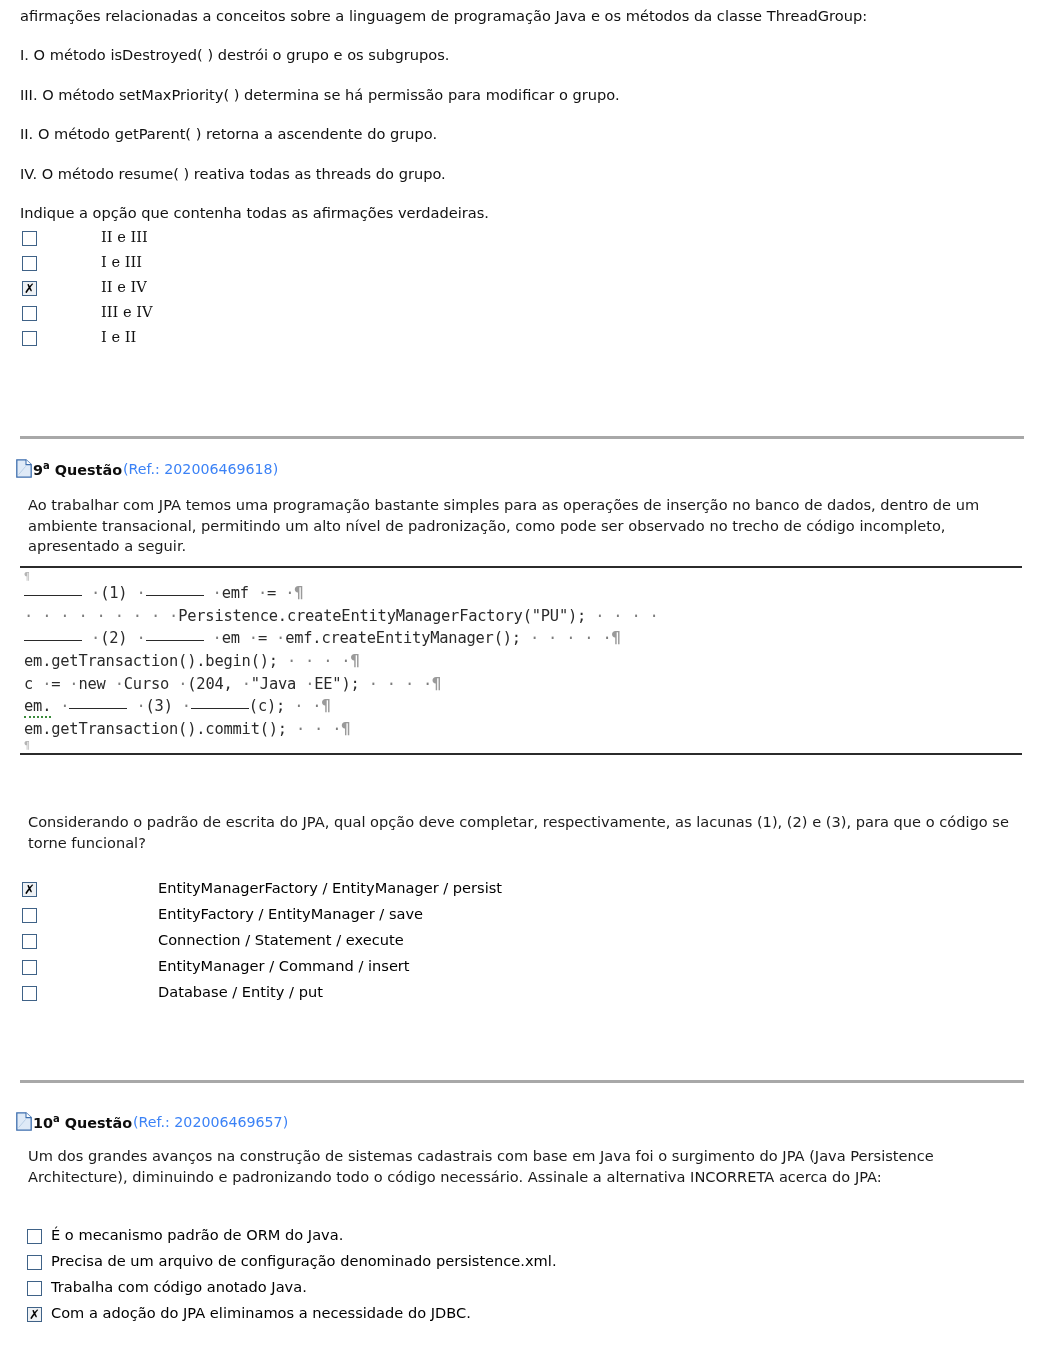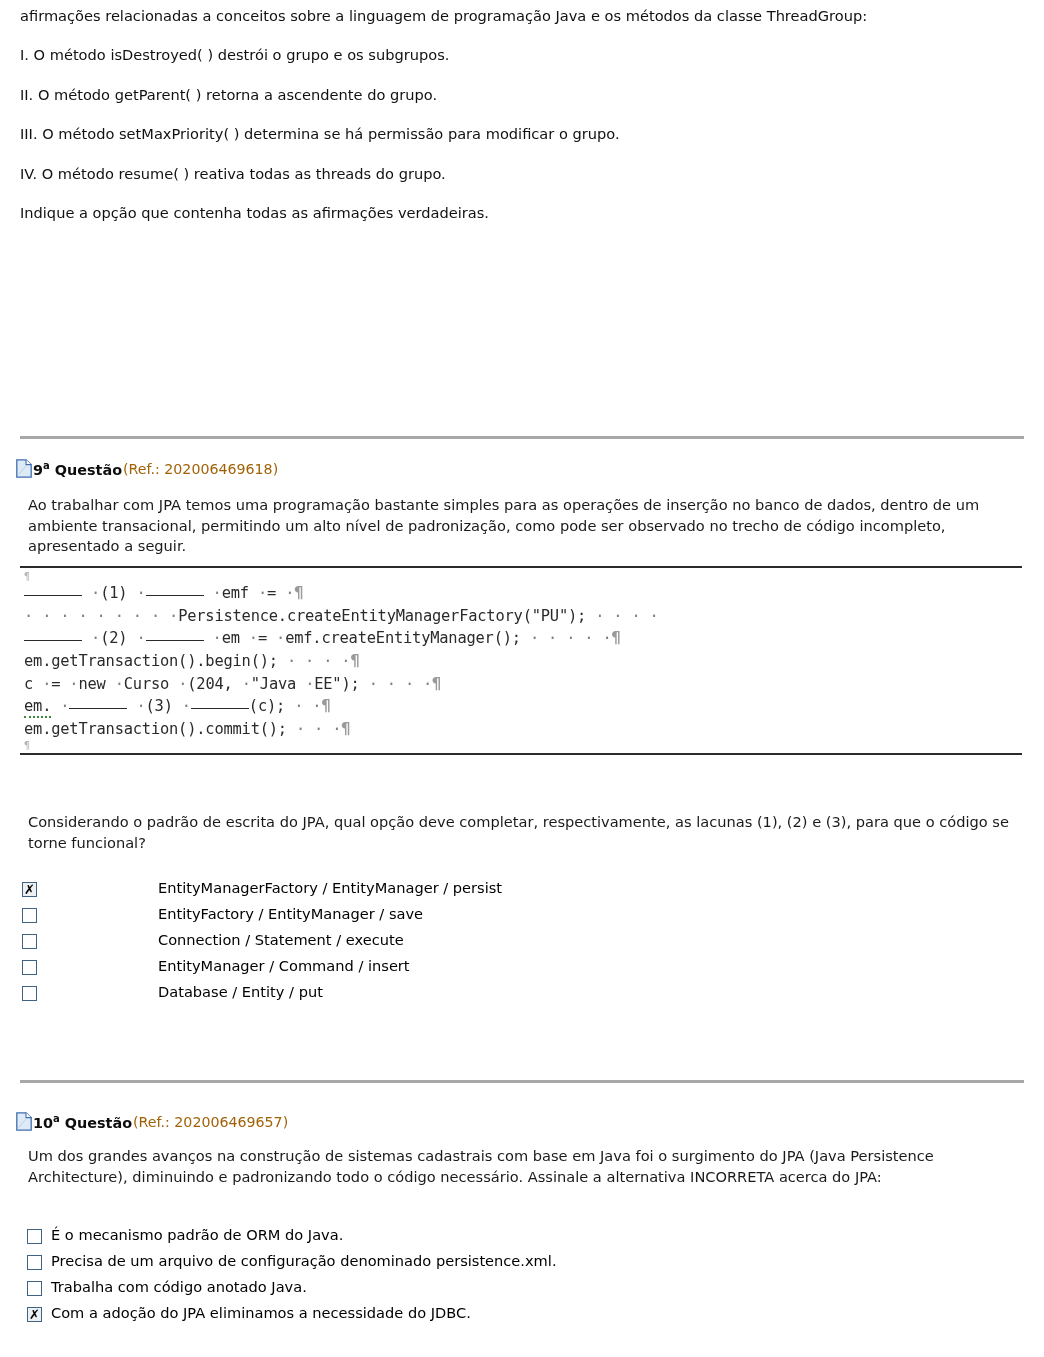--- a/index.html
+++ b/index.html
@@ -65,21 +65,21 @@
   .q-num {
     font-weight: bold;
     color: #0d0d0d;
     font-size: 14.4px;
   }
   .q-num sup {
     font-size: 10px;
     vertical-align: super;
   }
   .q-ref {
-    color: #a16207;
+    color: #3b82f6;
     font-size: 14.2px;
   }
 
   
   .opt-list { margin: 0; padding: 0; }
   .opt-row {
     display: flex;
     align-items: flex-start;
     height: 25px;
   }
@@ -177,26 +177,54 @@
   .abs { position: absolute; }
 </style>
 </head>
 <body>
 
 <div class="page">
 
   <div class="abs" style="left:20px; top:6px; width:1004px;">
     <p class="stmt-line">afirmações relacionadas a conceitos sobre a linguagem de programação Java e os métodos da classe ThreadGroup:</p>
     <p class="stmt-line">I. O método isDestroyed( ) destrói o grupo e os subgrupos.</p>
+    <p class="stmt-line">III. O método setMaxPriority( ) determina se há permissão para modificar o grupo.</p>
     <p class="stmt-line">II. O método getParent( ) retorna a ascendente do grupo.</p>
-    <p class="stmt-line">III. O método setMaxPriority( ) determina se há permissão para modificar o grupo.</p>
     <p class="stmt-line">IV. O método resume( ) reativa todas as threads do grupo.</p>
     <p class="stmt-line" style="margin-bottom:0;">Indique a opção que contenha todas as afirmações verdadeiras.</p>
   </div>
 
+  <div class="abs opt-list" style="left:22px; top:228px;">
+
+    <div class="opt-row">
+      <span class="cbox"></span>
+      <span class="opt-label-serif indent-q8">II e III</span>
+    </div>
+
+    <div class="opt-row">
+      <span class="cbox"></span>
+      <span class="opt-label-serif indent-q8">I e III</span>
+    </div>
+
+    <div class="opt-row">
+      <span class="cbox checked"></span>
+      <span class="opt-label-serif indent-q8">II e IV</span>
+    </div>
+
+    <div class="opt-row">
+      <span class="cbox"></span>
+      <span class="opt-label-serif indent-q8">III e IV</span>
+    </div>
+
+    <div class="opt-row">
+      <span class="cbox"></span>
+      <span class="opt-label-serif indent-q8">I e II</span>
+    </div>
+
+  </div>
 
   <hr class="divider abs" style="left:20px; top:436px;">
 
   <div class="abs q-header" style="left:16px; top:459px;">
     <span class="page-icon">
       <svg width="16" height="19" viewBox="0 0 16 19" xmlns="http://www.w3.org/2000/svg">
         <path d="M0.8 0.8 H10 L15.2 5.6 V18.2 H0.8 Z" fill="#dfeaf7" stroke="#3f6fae" stroke-width="1.3"></path>
         <path d="M10 0.8 V5.6 H15.2" fill="#ffffff" stroke="#3f6fae" stroke-width="1.1"></path>
         <path d="M2.6 15.6 L9.6 7.4" stroke="#b9cfe6" stroke-width="1"></path>
       </svg>

